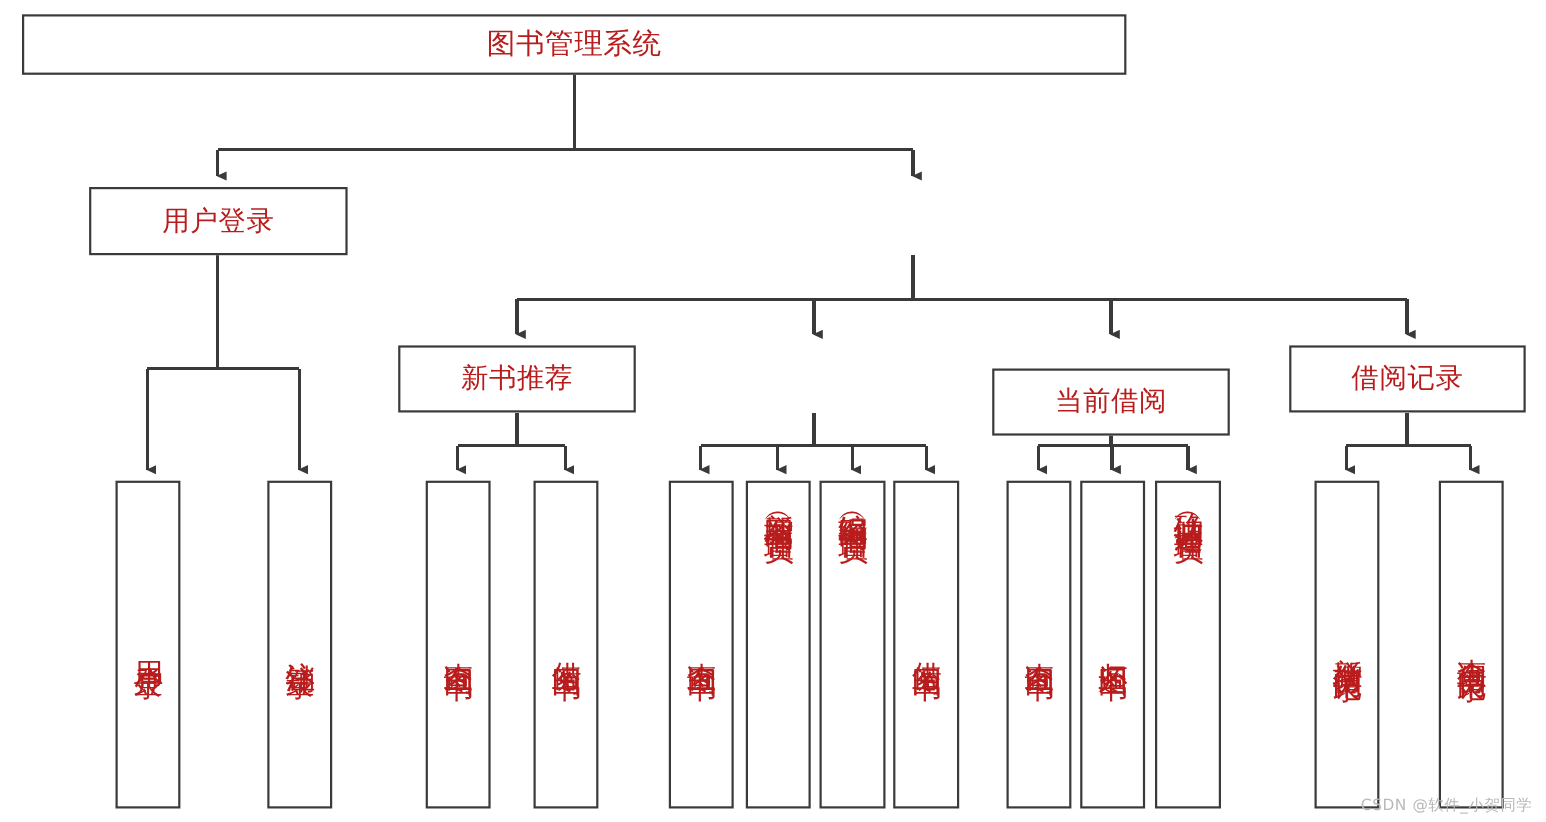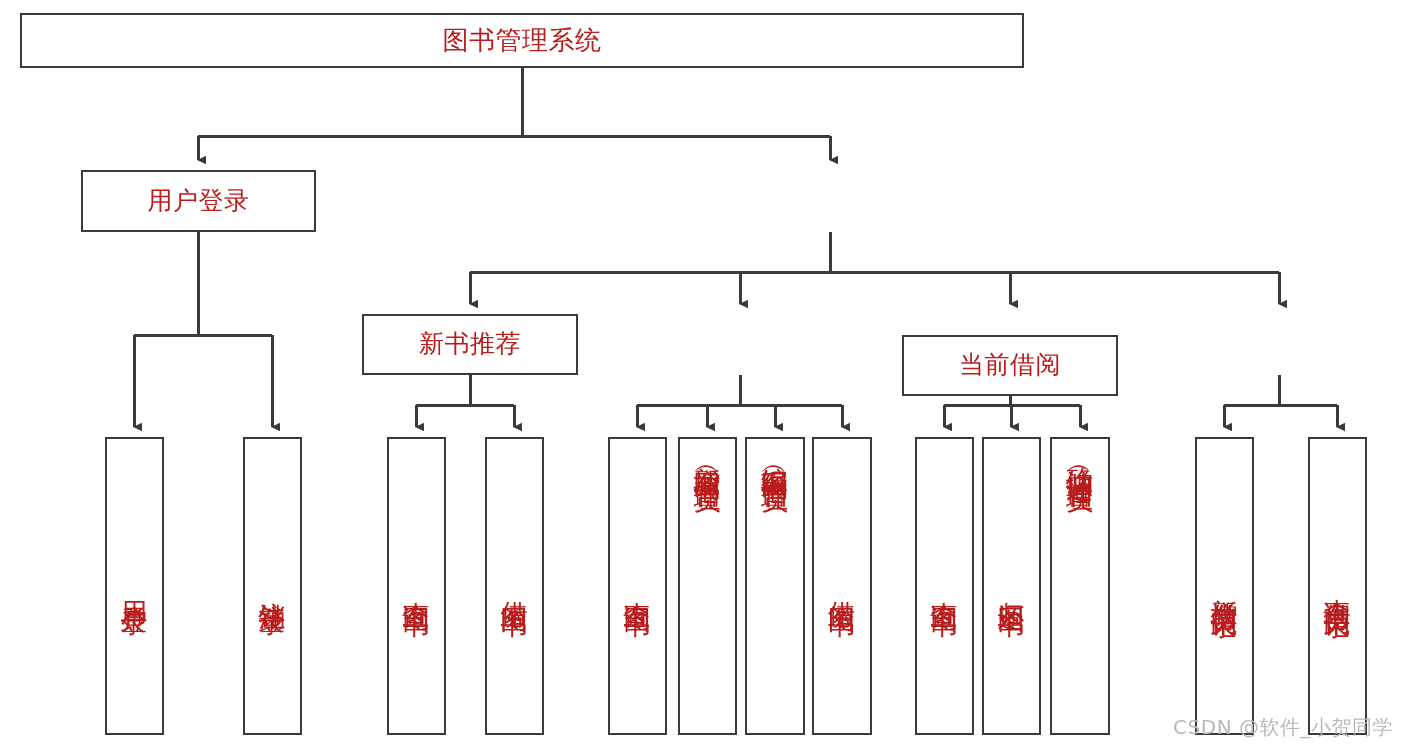--- a/index.html
+++ b/index.html
@@ -67,21 +67,21 @@
   }
   
   .node.vert.centered {
     align-items: center;
     padding-top: 0;
   }
   #watermark {
     position: absolute;
     right: 12px;
     bottom: 6px;
-    font-size: 20px;
+    font-size: 14px;
     color: #b9b9b9;
     letter-spacing: 0.5px;
     z-index: 5;
     white-space: nowrap;
     pointer-events: none;
   }
 </style>
 </head>
 <body>
 
@@ -149,20 +149,23 @@
 
   <div class="node horiz" style="left:362px; top:314px; width:216px; height:61px;">
     <span class="node-label">新书推荐</span>
   </div>
 
 
   <div class="node horiz" style="left:902px; top:314px; width:216px; height:61px;margin-top:21px;">
     <span class="node-label">当前借阅</span>
   </div>
 
+  <div class="node horiz" style="left:1172px; top:314px; width:215px; height:61px;">
+    <span class="node-label">借阅记录</span>
+  </div>
 
   <div class="node vert centered" style="left:105px; top:437px; width:59px; height:298px;">
     <span class="node-label">用户登录</span>
   </div>
   <div class="node vert centered" style="left:243px; top:437px; width:59px; height:298px;">
     <span class="node-label">注销登录</span>
   </div>
 
   <div class="node vert centered" style="left:387px; top:437px; width:59px; height:298px;">
     <span class="node-label">查询图书</span>

